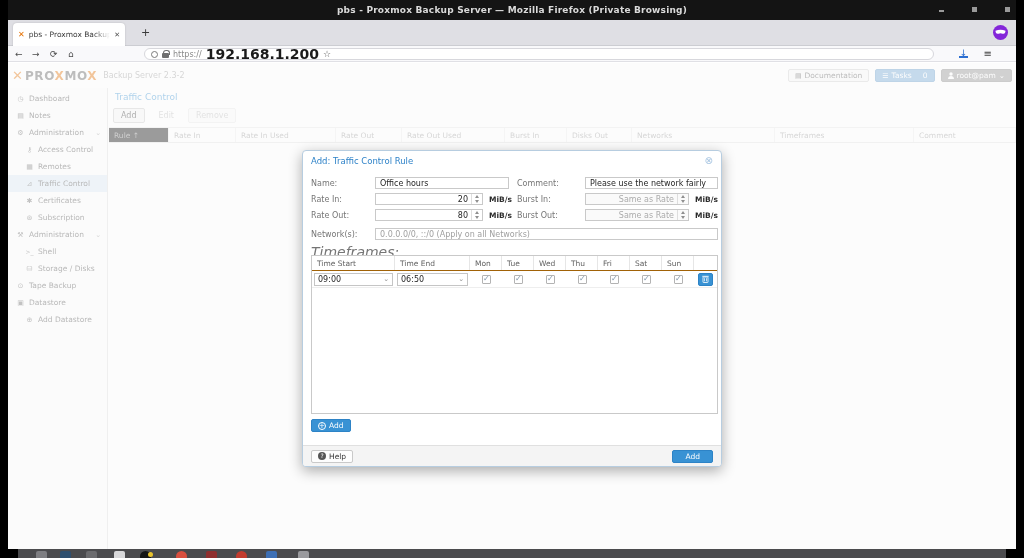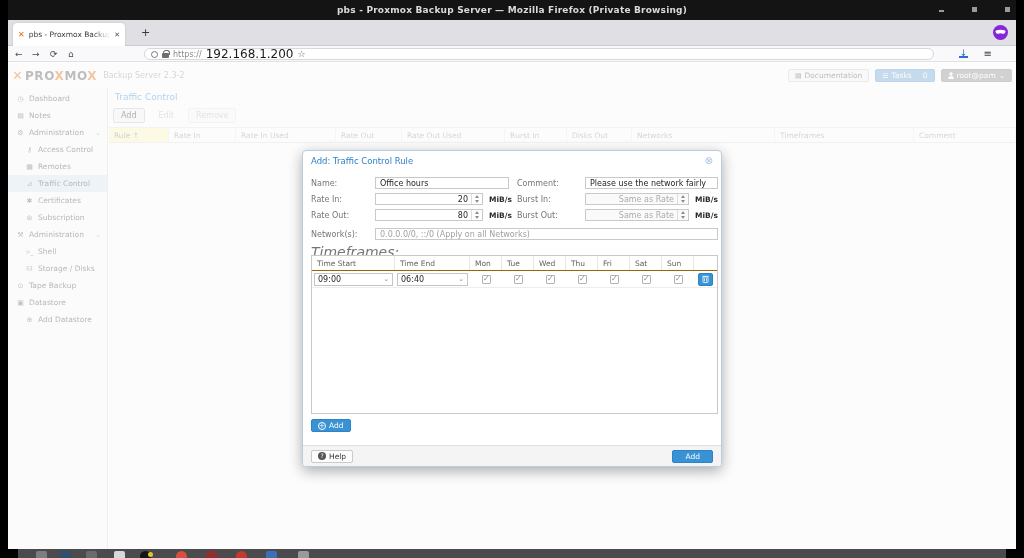--- a/index.html
+++ b/index.html
@@ -25,21 +25,21 @@
   .pb-badge { position:absolute; right:8px; top:5px; width:15px; height:15px; }
 
   
   .navbar { position:absolute; left:0; top:46px; right:0; height:16px; background:#f9f9fb; border-bottom:1px solid #e0e0e5; }
   .nav-ic { position:absolute; top:2px; font-size:9px; color:#4c4c4c; line-height:12px; }
   .urlbar { position:absolute; left:136px; top:2px; width:790px; height:12px; background:#fff; border:1px solid #d7d7dc; border-radius:6px; display:flex; align-items:center; padding:0 6px; gap:4px; }
   .shield { width:7px; height:7px; border:1px solid #7a7a7a; border-radius:50%; flex:none; }
   .lock { position:relative; width:7px; height:5px; background:#6f6f6f; border-radius:1px; margin-top:3px; flex:none; }
   .lock::before { content:""; position:absolute; left:1px; top:-3px; width:5px; height:4px; border:1px solid #6f6f6f; border-bottom:none; border-radius:3px 3px 0 0; }
   .url-scheme { font-size:8px; color:#8a8a8a; }
-  .url-host { font-size:12px; color:#1b1b1b; font-weight:normal; }
+  .url-host { font-size:14px; color:#1b1b1b; font-weight:bold; }
   .url-path { font-size:8px; color:#444; flex:1; }
   .star { font-size:9px; color:#5a5a5a; flex:none; }
   .dl { position:absolute; right:48px; top:2px; color:#2c6fd1; font-size:9px; text-align:center; }
   .dl::after { content:""; display:block; width:9px; border-bottom:2px solid #2c6fd1; margin-top:-2px; }
   .menu-ic { position:absolute; right:24px; top:2px; font-size:10px; color:#444; }
 
   
   .app { position:absolute; left:0; top:63px; right:0; bottom:0; background:#fff; }
   .mask { position:absolute; inset:0; background:rgba(250,250,250,.62); z-index:5; }
 
@@ -66,21 +66,21 @@
 
   .main { position:absolute; left:101px; top:0; right:0; bottom:0; background:#fff; }
   .main-title { position:absolute; left:6px; top:4px; font-size:9px; color:#3892d4; }
   .toolbar { position:absolute; left:4px; top:20px; display:flex; gap:6px; align-items:center; }
   .tbtn { font-size:8px; padding:2px 7px; border-radius:2px; }
   .tbtn-on { background:#f5f5f5; border:1px solid #c9c9c9; color:#333; }
   .tbtn-dis { color:#bcbcbc; border:1px solid transparent; }
   .tbtn-dis2 { color:#bcbcbc; border:1px solid #e6e6e6; background:#fafafa; }
   .thead { position:absolute; left:0; top:39px; right:0; height:16px; display:flex; border-top:1px solid #e6e6e6; border-bottom:1px solid #e2e2e2; }
   .th { font-size:7.5px; color:#9b9b9b; padding:3px 0 0 5px; border-right:1px solid #ececec; white-space:nowrap; overflow:hidden; }
-  .th.first { background:#fef9c3; color:#8b8b8b; }
+  .th.first { background:#000000; color:#8b8b8b; }
 
   
   .modal { position:absolute; left:294px; top:150px; width:420px; height:317px; background:#fff; border:1px solid #b7cde0; border-radius:4px; box-shadow:0 4px 14px rgba(0,0,0,.32); z-index:10; }
   .m-header { position:absolute; left:0; top:0; right:0; height:19px; display:flex; align-items:center; padding:0 8px; }
   .m-title { font-size:8.5px; color:#2e82c8; }
   .m-close { margin-left:auto; font-size:10px; color:#a9c6e2; line-height:10px; }
   .f-label { position:absolute; font-size:8px; color:#757575; }
   .f-input { position:absolute; height:12px; border:1px solid #c9c9c9; background:#fff; font-size:8px; color:#1f1f1f; padding:0 4px; font-family:"DejaVu Sans",sans-serif; }
   .f-input::placeholder { color:#9f9f9f; }
   .spin { position:absolute; height:12px; border:1px solid #c9c9c9; background:#fff; display:flex; align-items:center; }
@@ -342,21 +342,21 @@
         </div>
         <div class="g-row">
           <span class="g-cell" style="width:83px">
               <span class="sel-box">
                 <span>09:00</span>
                 <span class="chev">⌄</span>
               </span>
             </span>
           <span class="g-cell" style="width:75px">
               <span class="sel-box">
-                <span>06:40</span>
+                <span>06:50</span>
                 <span class="chev">⌄</span>
               </span>
             </span>
           <span class="g-cell" style="width:32px">
               <span class="cbx checked"></span>
             </span>
           <span class="g-cell" style="width:32px">
               <span class="cbx checked"></span>
             </span>
           <span class="g-cell" style="width:32px">

